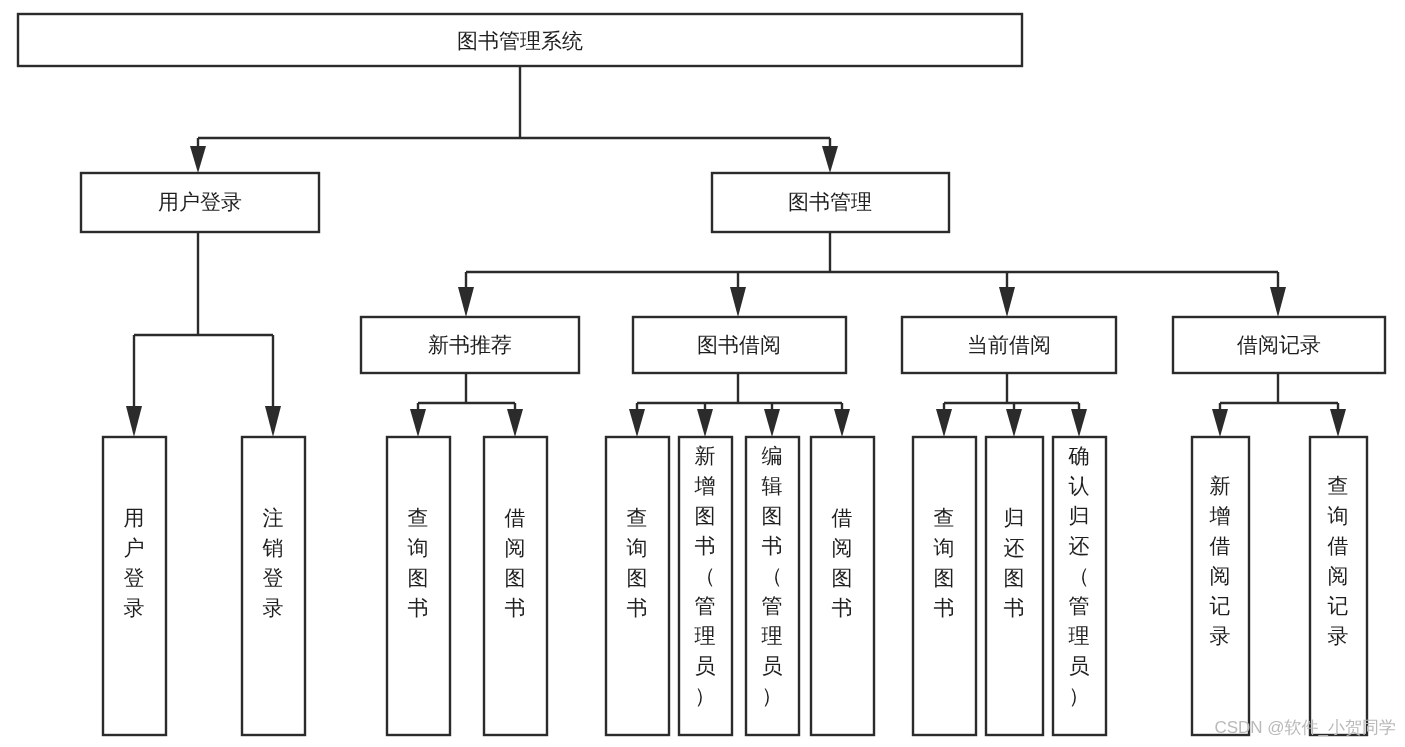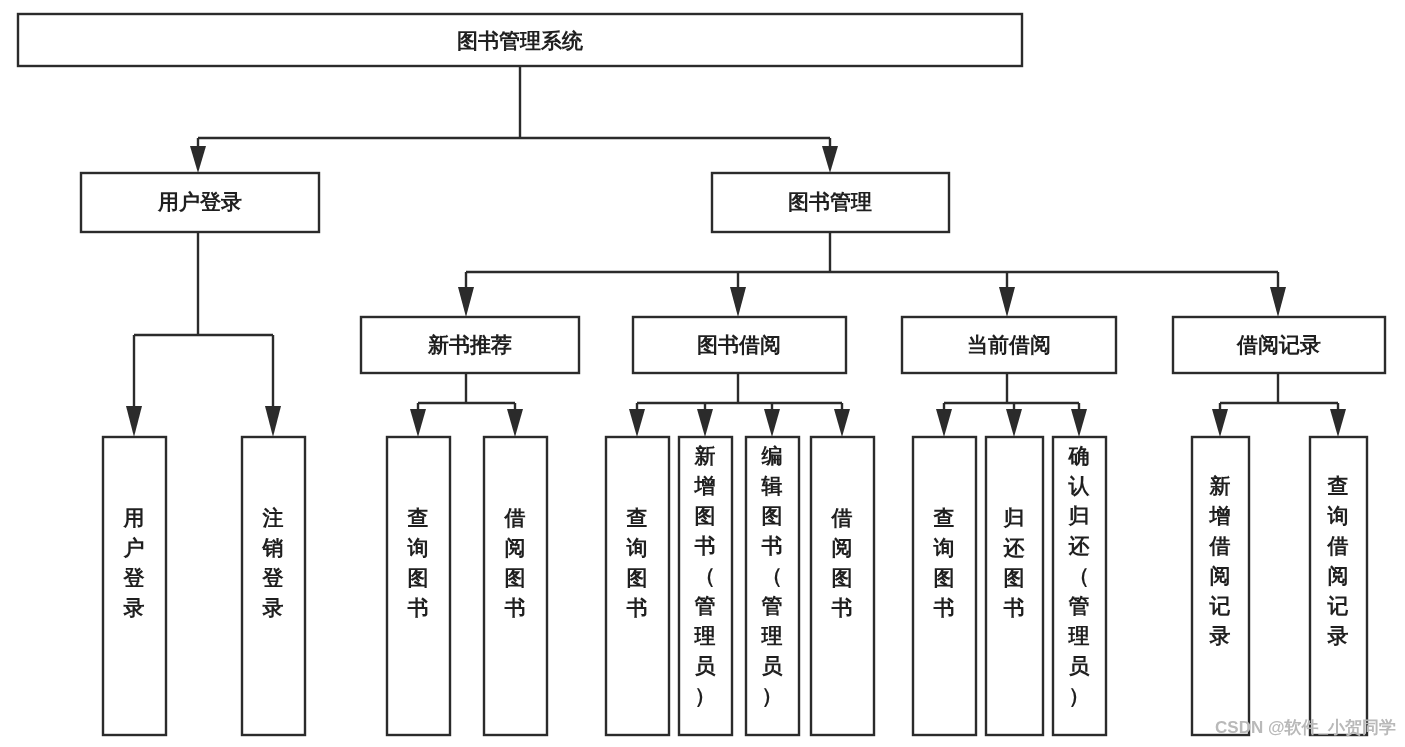--- a/index.html
+++ b/index.html
@@ -12,21 +12,20 @@
     height: 747px;
     font-family: "Liberation Sans", "DejaVu Sans", sans-serif;
     overflow: hidden;
     position: relative;
   }
   #diagram-root {
     position: absolute;
     left: 0; top: 0;
     width: 1405px;
     height: 747px;
-    font-weight: bold;
   }
   svg { display: block; }
   .node-rect {
     fill: #ffffff;
     stroke: #2b2b2b;
     stroke-width: 2.4;
   }
   .conn {
     fill: none;
     stroke: #2b2b2b;

